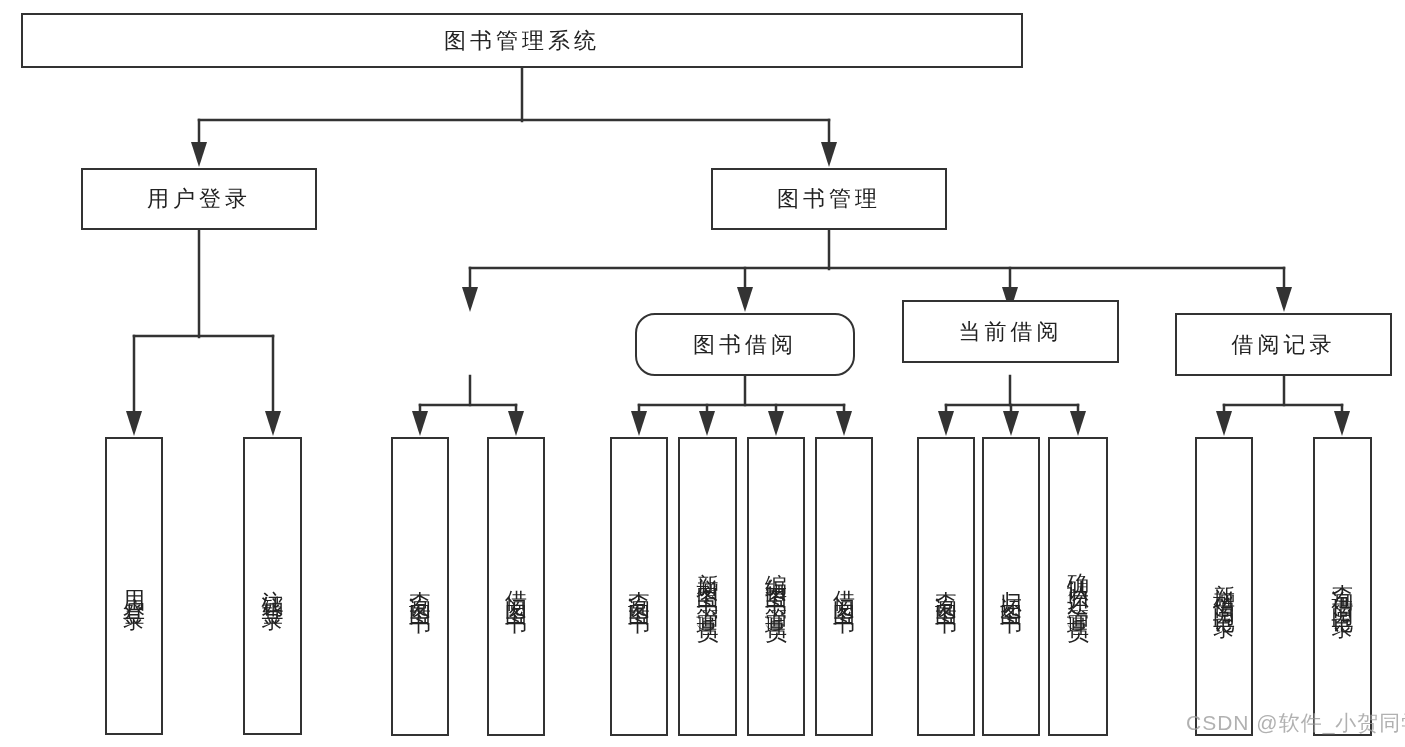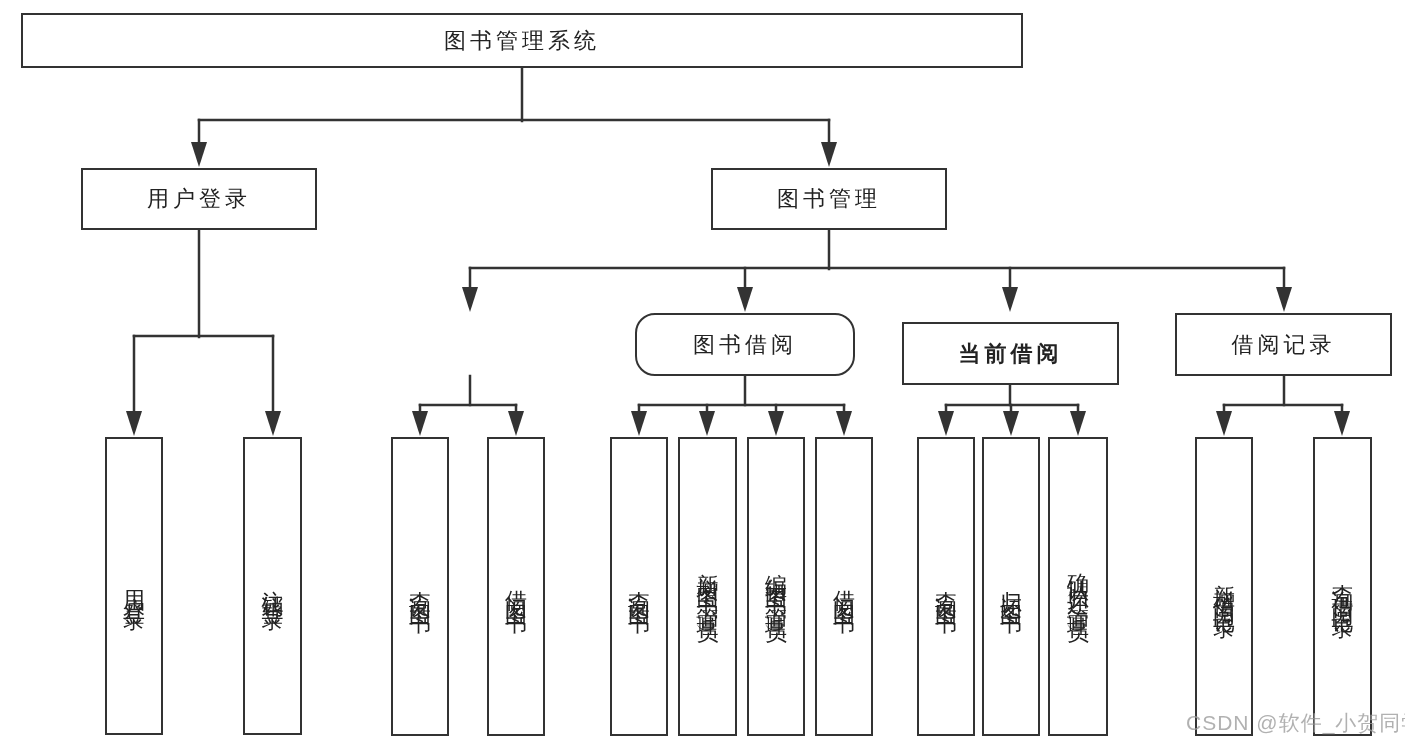--- a/index.html
+++ b/index.html
@@ -119,21 +119,21 @@
   <div class="box" style="left:81px;top:168px;width:236px;height:62px;">
     <span class="lbl">用户登录</span>
   </div>
   <div class="box" style="left:711px;top:168px;width:236px;height:62px;font-family:Liberation Serif, serif;">
     <span class="lbl">图书管理</span>
   </div>
 
   <div class="box" style="left:635px;top:313px;width:220px;height:63px;border-radius:20px;">
     <span class="lbl">图书借阅</span>
   </div>
-  <div class="box" style="left:902px;top:322px;width:217px;height:63px;font-weight:bold;">
+  <div class="box" style="left:902px;top:300px;width:217px;height:63px;">
     <span class="lbl">当前借阅</span>
   </div>
   <div class="box" style="left:1175px;top:313px;width:217px;height:63px;">
     <span class="lbl">借阅记录</span>
   </div>
 
   <div class="box vbox" style="left:105px;top:437px;width:58px;height:298px;">
     <span class="lbl">用户登录</span>
   </div>
   <div class="box vbox" style="left:243px;top:437px;width:59px;height:298px;">

